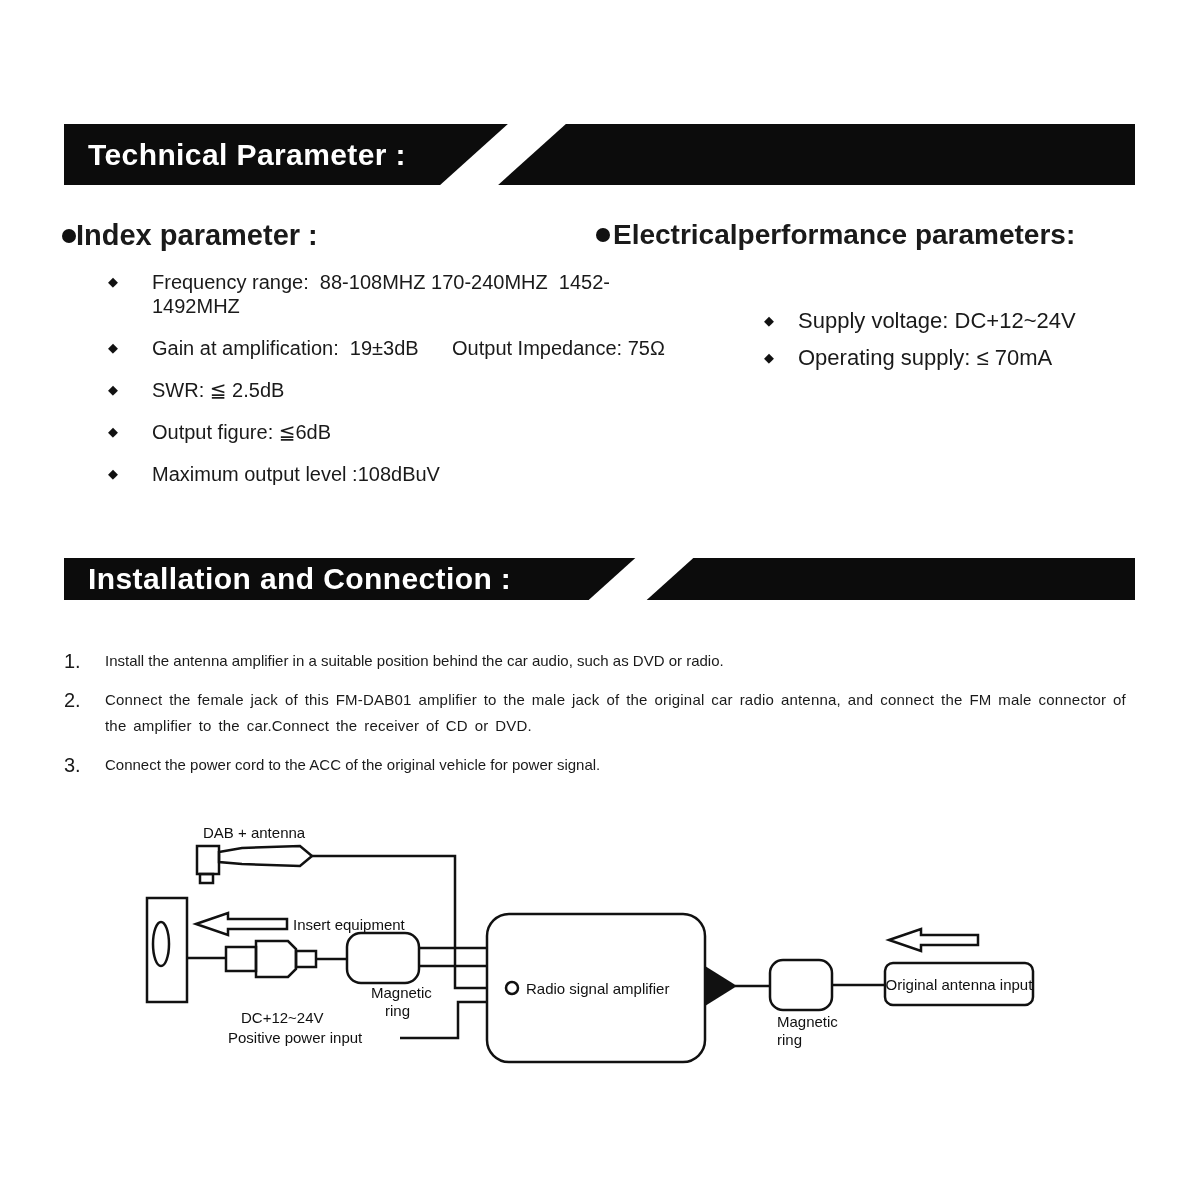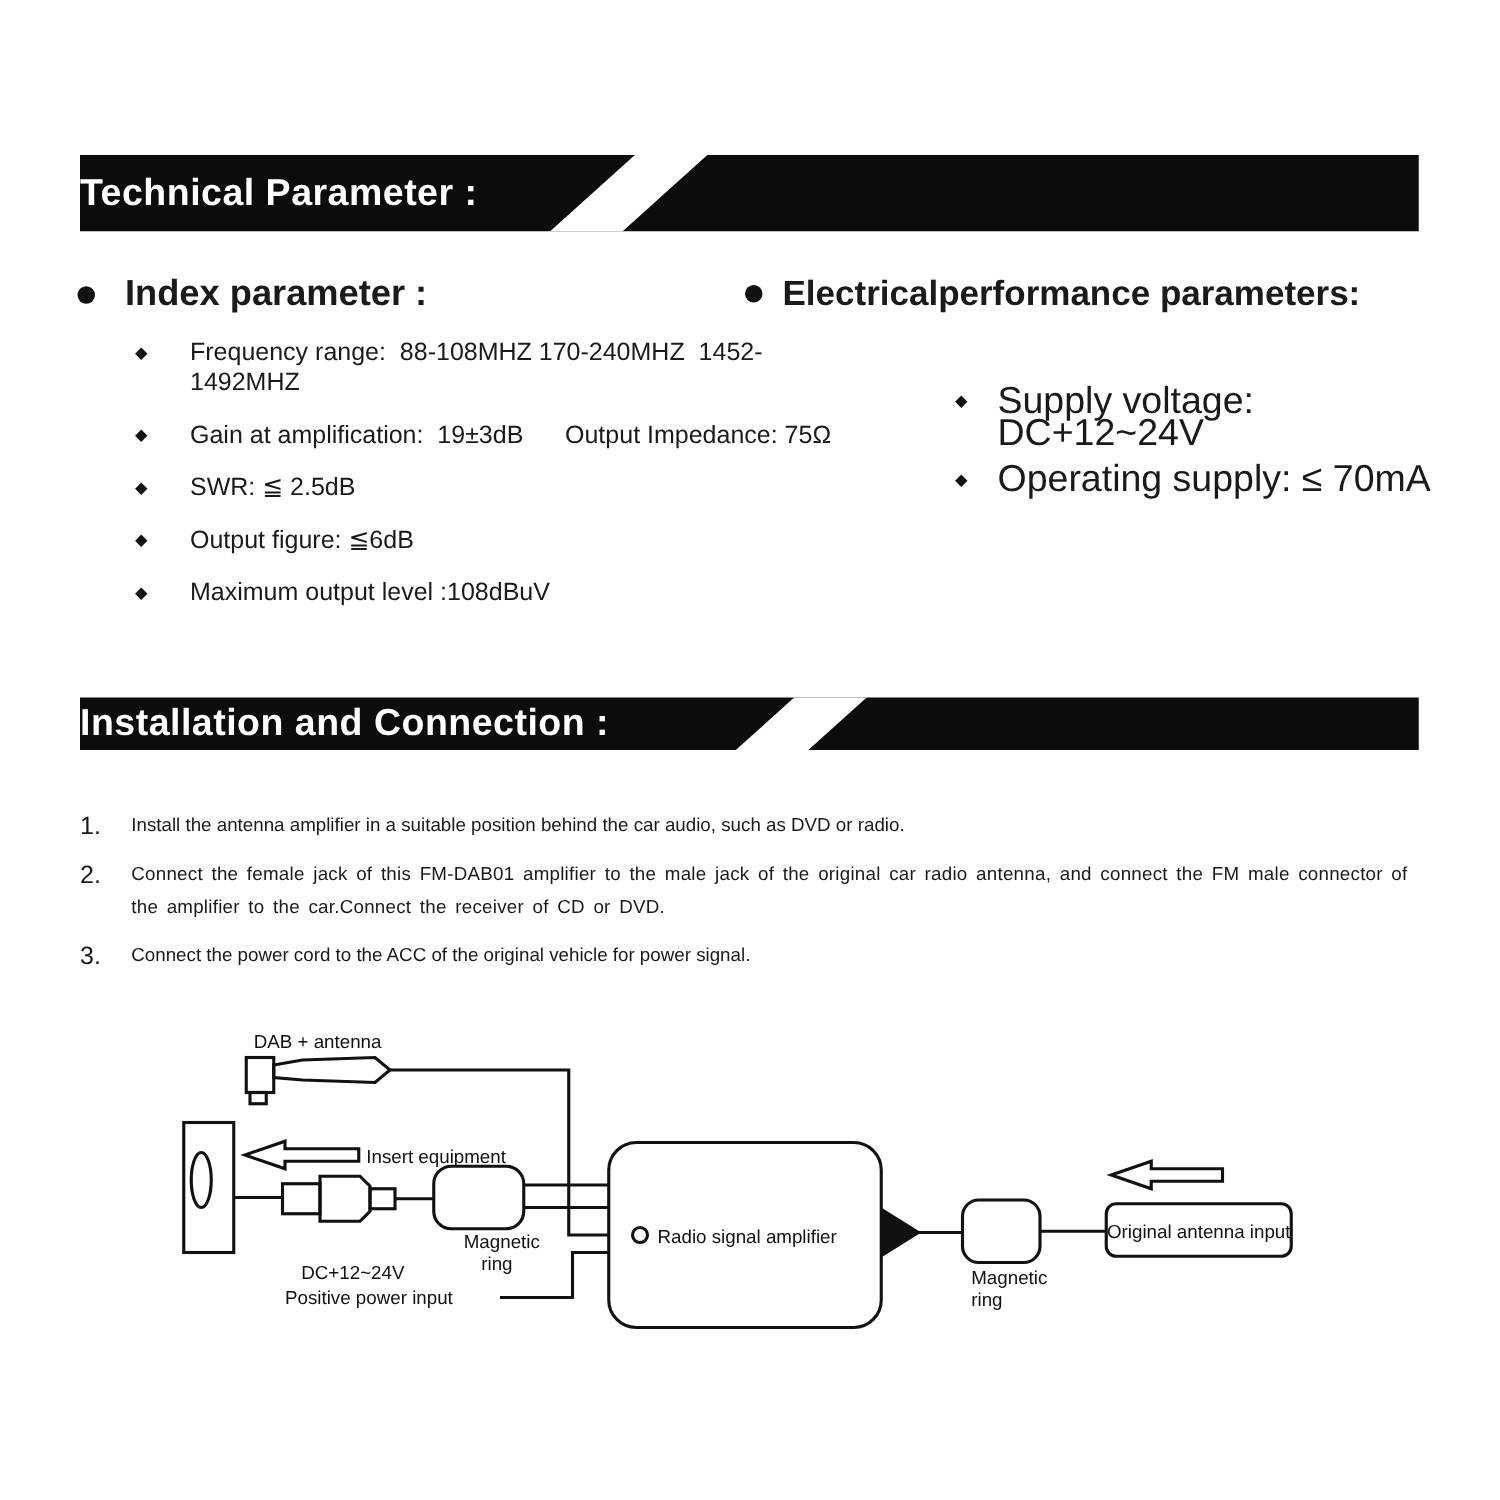--- a/index.html
+++ b/index.html
@@ -8,40 +8,40 @@
     font-family:"Liberation Sans","DejaVu Sans",sans-serif; color:#1a1a1a;
     overflow:hidden;
   }
   
   .bar {
     position:absolute; left:64px; width:1071px; height:61px;
     background:#0c0c0c; overflow:hidden; display:flex; align-items:center;
   }
   .bar-title {
     color:#ffffff; font-size:30px; font-weight:bold;
-    letter-spacing:0.4px; white-space:pre;
+    padding-left:24px; letter-spacing:0.4px; white-space:pre;
   }
   .bar-slash {
     position:absolute; top:-8px; bottom:-8px; width:58px;
     background:#ffffff; transform:skewX(-48deg);
   }
   
-  .sec-title { position:absolute; display:flex; align-items:center; gap:24px; }
+  .sec-title { position:absolute; display:flex; align-items:center; }
   .dot { width:14px; height:14px; border-radius:50%; background:#111; flex:none; }
   .sec-title-text { font-size:29px; font-weight:600; white-space:pre; }
-  .sec-title.elec { gap:16px; }
+  .sec-title.elec { gap:3px; }
   .sec-title.elec .sec-title-text { font-size:28px; font-weight:700; }
   
   .list { position:absolute; }
   .li { display:flex; margin-bottom:18px; }
   .diamond { font-size:13px; line-height:24px; width:44px; flex:none; color:#111; }
   .li-text { font-size:20px; line-height:24px; white-space:pre-wrap; }
   .list.elec .li { margin-bottom:11px; }
   .list.elec .diamond { width:34px; line-height:26px; }
-  .list.elec .li-text { font-size:30px; line-height:26px; font-weight:500; }
+  .list.elec .li-text { font-size:22px; line-height:26px; font-weight:500; }
   
   .steps { position:absolute; left:64px; top:648px; width:1062px; }
   .step { display:flex; margin-bottom:13px; }
   .step-num { width:41px; flex:none; font-size:20px; line-height:26px; }
   .step-text { flex:1; font-size:15px; line-height:26px; }
   .step-text.justify { text-align:justify; word-spacing:2.5px; letter-spacing:0.2px; }
   
   .diagram { position:absolute; left:0; top:806px; width:1200px; height:320px; }
   .diagram text { font-size:15px; fill:#111; stroke:none; }
 </style>

